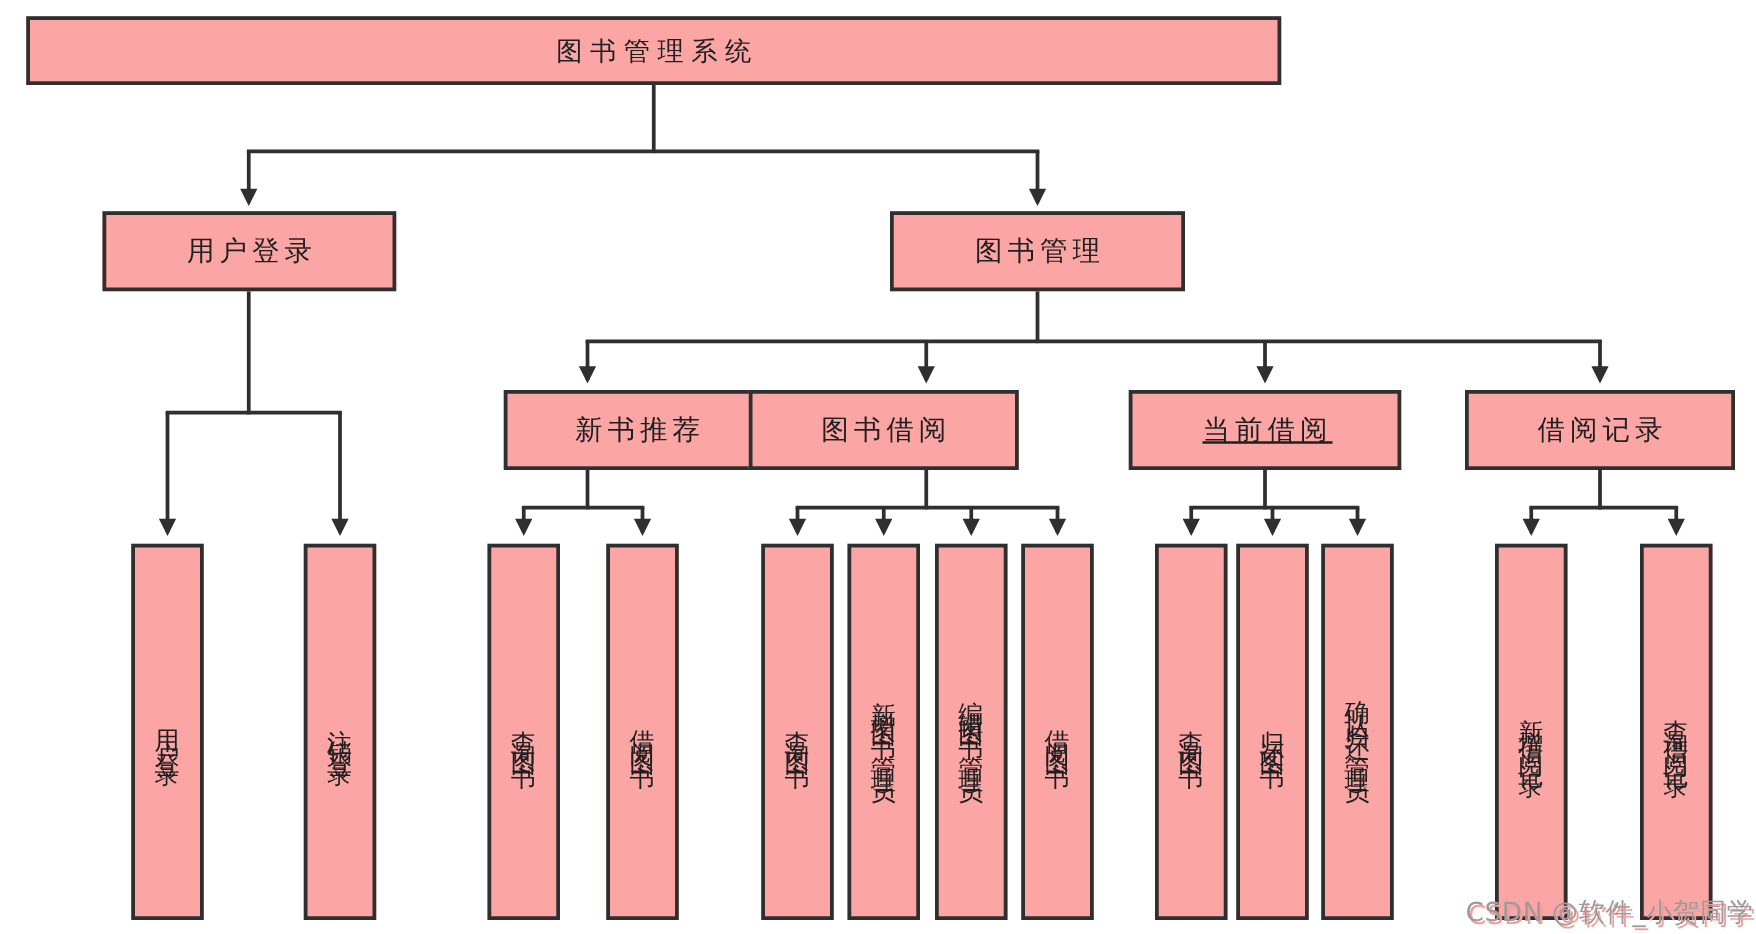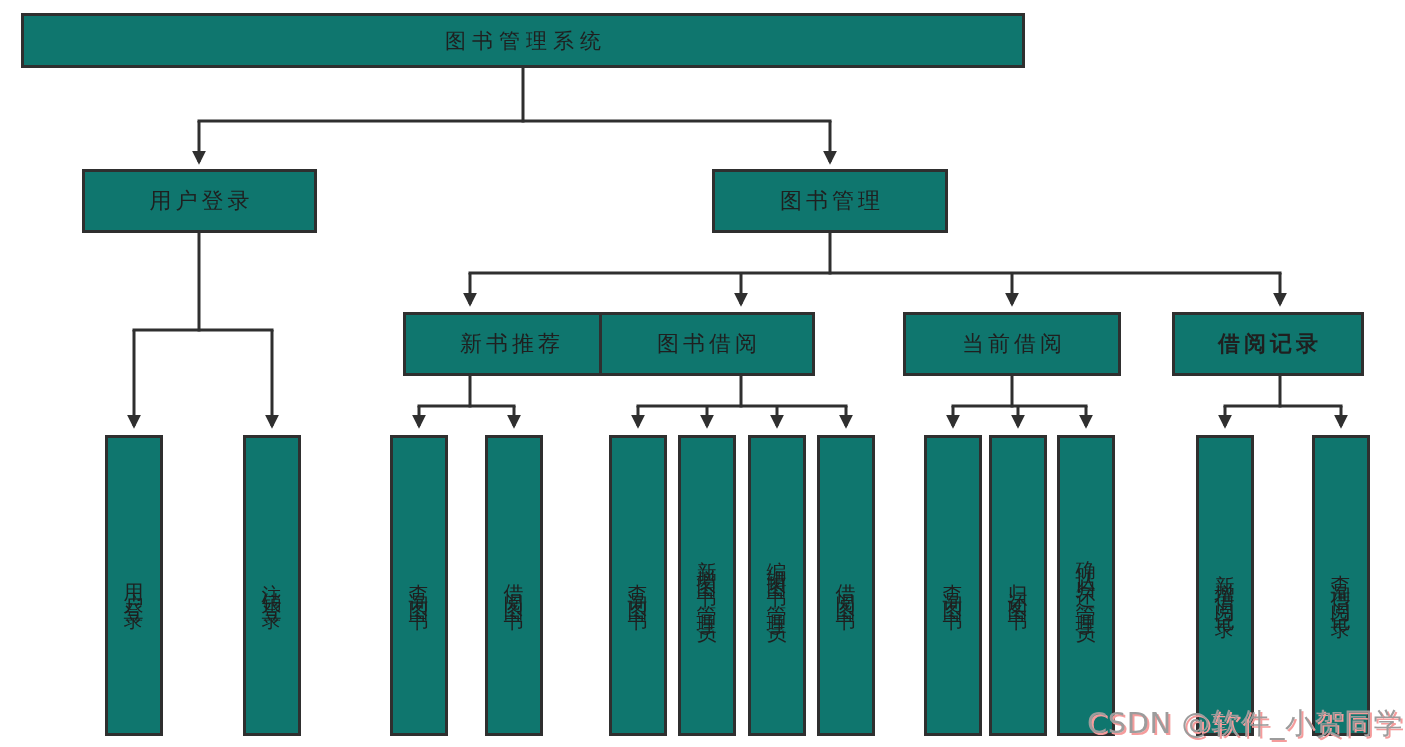--- a/index.html
+++ b/index.html
@@ -17,21 +17,21 @@
     overflow:hidden;
   }
   .canvas{position:relative;width:1405px;height:747px;}
   .wires{position:absolute;left:0;top:0;z-index:1;}
   .wires line{stroke:var(--line);stroke-width:3;}
   .wires .arw-head{fill:var(--line);}
   .box{
     position:absolute;
     box-sizing:border-box;
     border:3px solid var(--line);
-    background:#0f766e;
+    background:#fca5a5;
     display:flex;align-items:center;justify-content:center;
     z-index:2;
     color:var(--text);
   }
   .box.h span{
     font-size:22px;
     letter-spacing:4px;
     white-space:nowrap;
     transform:translateX(2px); 
   }
@@ -41,21 +41,21 @@
     text-orientation:mixed;
     font-size:20px;
     letter-spacing:9px;
     line-height:1;
     white-space:nowrap;
   }
   .watermark{
     position:absolute;
     right:2px;bottom:3px;
     z-index:5;
-    font-size:29px;
+    font-size:21px;
     letter-spacing:0.5px;
     color:var(--watermark-text);
     text-shadow:2px 2px 0 var(--watermark-shadow);
     white-space:nowrap;
     margin-top:44px;
   }
 </style>
 </head>
 <body>
 
@@ -119,24 +119,24 @@
   <div class="box h" style="left:712px;top:169px;width:236px;height:64px;">
     <span>图书管理</span>
   </div>
 
   <div class="box h" style="left:363px;top:312px;width:214px;height:64px;margin-left:40px;">
     <span>新书推荐</span>
   </div>
   <div class="box h" style="left:599px;top:312px;width:216px;height:64px;">
     <span>图书借阅</span>
   </div>
-  <div class="box h" style="left:903px;top:312px;width:218px;height:64px;">
+  <div class="box h" style="left:903px;top:312px;width:218px;height:64px;text-decoration:underline;">
     <span>当前借阅</span>
   </div>
-  <div class="box h" style="left:1172px;top:312px;width:192px;height:64px;font-weight:bold;">
+  <div class="box h" style="left:1172px;top:312px;width:216px;height:64px;">
     <span>借阅记录</span>
   </div>
 
   <div class="box v" style="left:105px;top:435px;width:58px;height:301px;">
     <span>用户登录</span>
   </div>
   <div class="box v" style="left:243px;top:435px;width:58px;height:301px;">
     <span>注销登录</span>
   </div>
 

